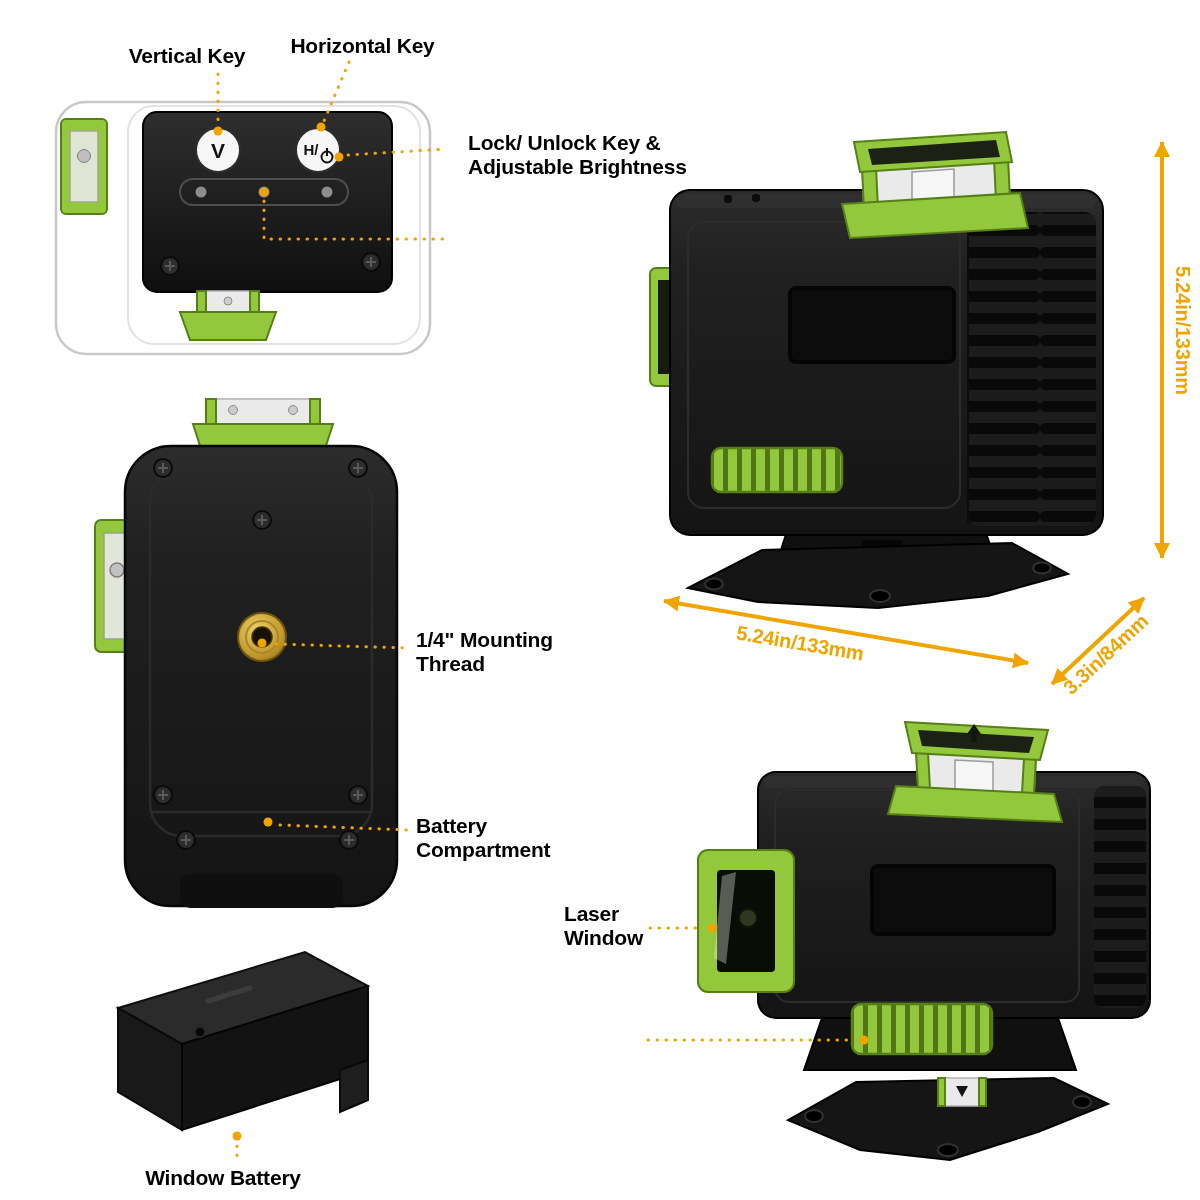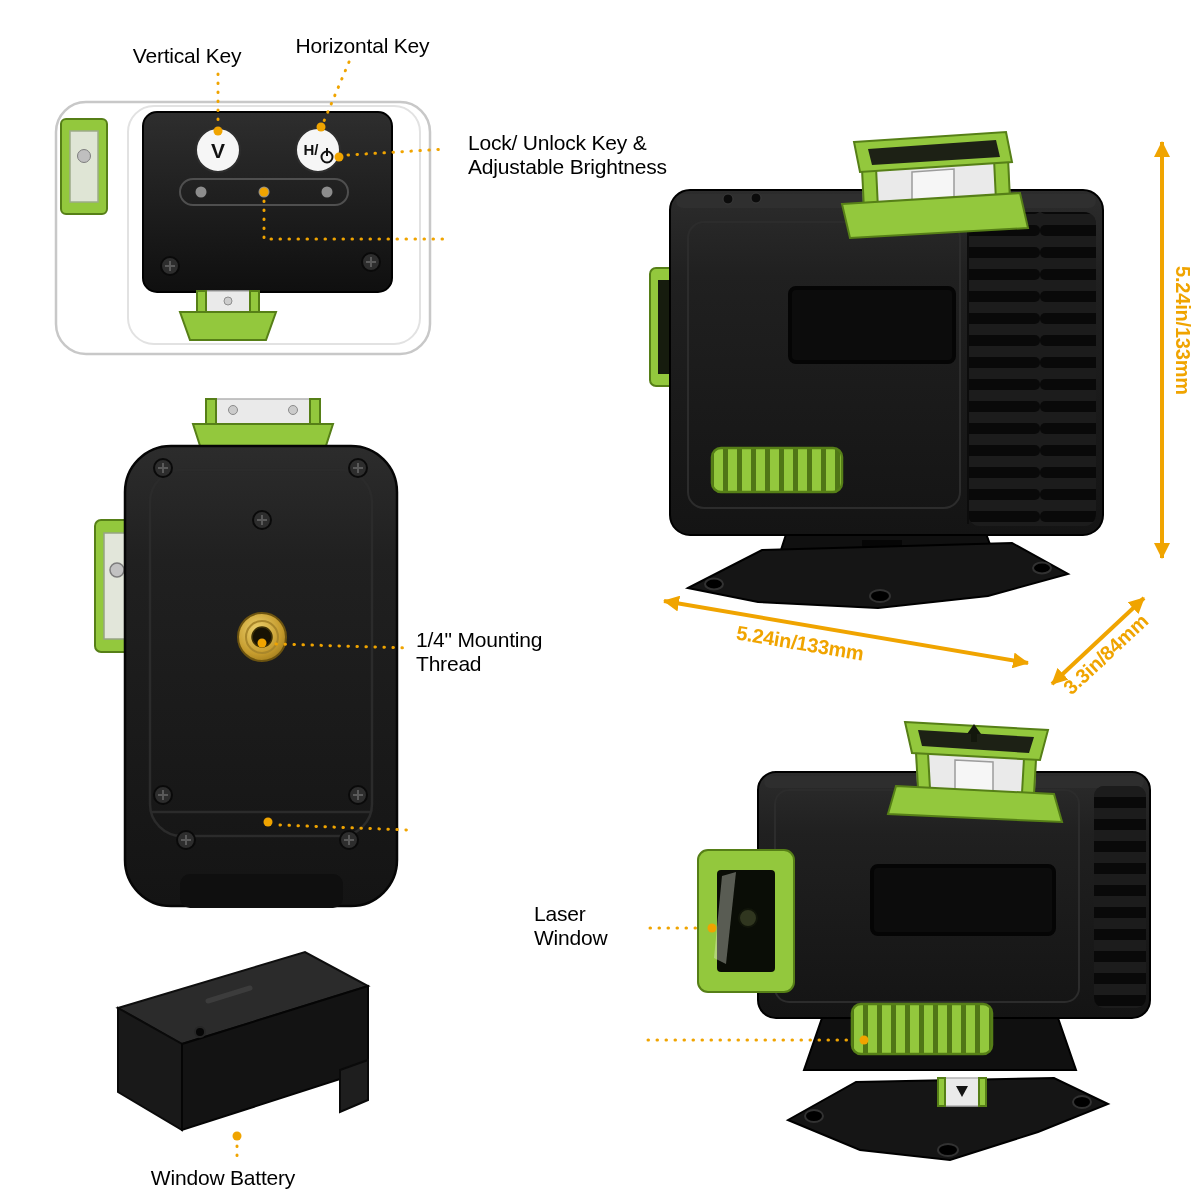--- a/index.html
+++ b/index.html
@@ -1,20 +1,20 @@
 <!DOCTYPE html>
 <html style="--green: #93c83d; --green-dark: #567f17; --yellow: #f0a400;"><head>
 <meta charset="utf-8">
 <style>
   :root { --green:#93c83d; --green-dark:#567f17; --yellow:#f0a400; }
   html,body { margin:0; padding:0; background:#fff; }
   .canvas { position:relative; width:1200px; height:1200px; background:#fff; overflow:hidden;
             font-family:"Liberation Sans", sans-serif; }
   .art { position:absolute; left:0; top:0; }
-  .lbl { position:absolute; font-weight:400; font-size:21px; line-height:1.16; color:#000;
+  .lbl { position:absolute; font-weight:700; font-size:21px; line-height:1.16; color:#000;
          white-space:pre-line; letter-spacing:-0.2px; }
   .lbl.center { text-align:center; }
   .dim { position:absolute; font-weight:700; font-size:20px; color:var(--yellow); text-align:center;
          letter-spacing:-0.2px; }
   
   .green { fill:var(--green); stroke:var(--green-dark); stroke-width:2; }
   .band  { fill:#eaeaea; stroke:#b2b2b2; stroke-width:1.5; }
   .bodyfill { fill:url(#gBody); stroke:#000; stroke-width:2; }
   .leader { stroke:var(--yellow); stroke-width:3; stroke-dasharray:0.5 8.5; stroke-linecap:round; fill:none; }
   .dimline { stroke:var(--yellow); stroke-width:4; }
@@ -247,21 +247,23 @@
     <line class="dimline" x1="1052" y1="684" x2="1144" y2="598" marker-start="url(#ah)" marker-end="url(#ah)"></line>
   </g>
 </svg>
 
 <div class="lbl center" style="left:122px;top:44px;width:130px">Vertical Key</div>
 <div class="lbl center" style="left:290px;top:34px;width:145px">Horizontal Key</div>
 <div class="lbl" style="left:468px;top:131px;width:240px">Lock/ Unlock Key &amp;
 Adjustable Brightness</div>
 <div class="lbl" style="left:416px;top:628px;width:180px">1/4" Mounting
 Thread</div>
+<div class="lbl" style="left:416px;top:814px;width:180px">Battery
+Compartment</div>
 <div class="lbl center" style="left:128px;top:1166px;width:190px">Window Battery</div>
-<div class="lbl" style="left:534px;top:902px;width:130px">Laser
+<div class="lbl" style="left:564px;top:902px;width:130px">Laser
 Window</div>
 
 <div class="dim" style="left:1097px;top:319px;width:170px;transform:rotate(90deg)">5.24in/133mm</div>
 <div class="dim" style="left:715px;top:632px;width:170px;transform:rotate(9.5deg)">5.24in/133mm</div>
 <div class="dim" style="left:1038px;top:643px;width:136px;transform:rotate(-43deg)">3.3in/84mm</div>
 
 </div>
 
 </body></html>

